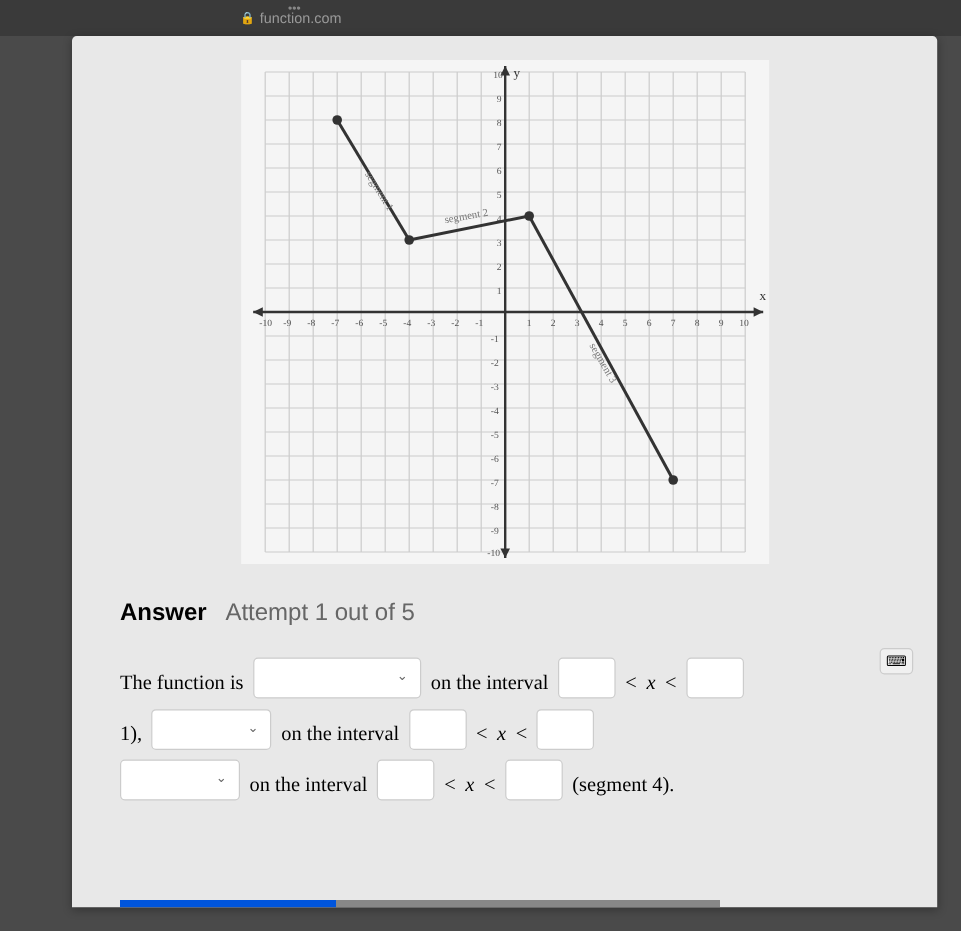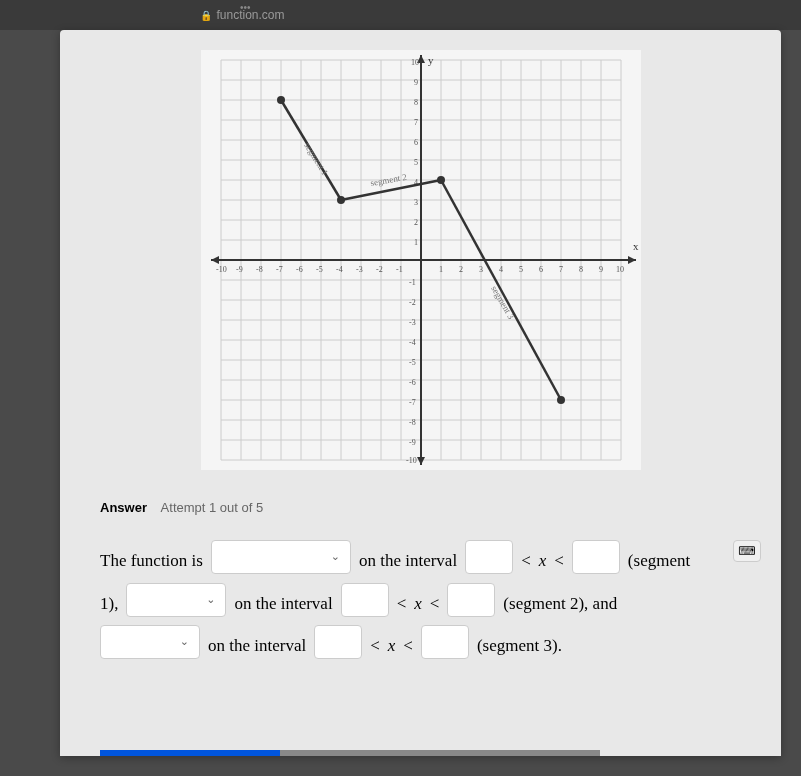--- a/index.html
+++ b/index.html
@@ -48,21 +48,21 @@
       height: 420px;
       margin: 0 auto 20px;
       position: relative;
       background: #f5f5f5;
     }
     .answer-section {
       margin-top: 30px;
     }
     .answer-header {
       font-family: Arial, sans-serif;
-      font-size: 13px;
+      font-size: 20px;
       margin-bottom: 25px;
     }
     .answer-label {
       font-weight: bold;
     }
     .attempt-text {
       color: #666;
       margin-left: 10px;
     }
     .answer-line {
@@ -275,46 +275,44 @@
       <span>The function is</span>
       <span class="dropdown">
         <span class="chevron">⌄</span>
       </span>
       <span>on the interval</span>
       <span class="input-box"></span>
       <span>&lt;</span>
       <span class="math-x">x</span>
       <span>&lt;</span>
       <span class="input-box"></span>
-      <span>(segment</span>
     </div>
 
     <div class="answer-line">
       <span>1),</span>
       <span class="dropdown dropdown-sm">
         <span class="chevron">⌄</span>
       </span>
       <span>on the interval</span>
       <span class="input-box"></span>
       <span>&lt;</span>
       <span class="math-x">x</span>
       <span>&lt;</span>
       <span class="input-box"></span>
-      <span>(segment 2), and</span>
     </div>
 
     <div class="answer-line">
       <span class="dropdown dropdown-sm">
         <span class="chevron">⌄</span>
       </span>
       <span>on the interval</span>
       <span class="input-box"></span>
       <span>&lt;</span>
       <span class="math-x">x</span>
       <span>&lt;</span>
       <span class="input-box"></span>
-      <span>(segment 3).</span>
+      <span>(segment 4).</span>
     </div>
   </div>
 
   <div class="progress-track"></div>
   <div class="progress-bar"></div>
 </div>
 
 </body></html>

